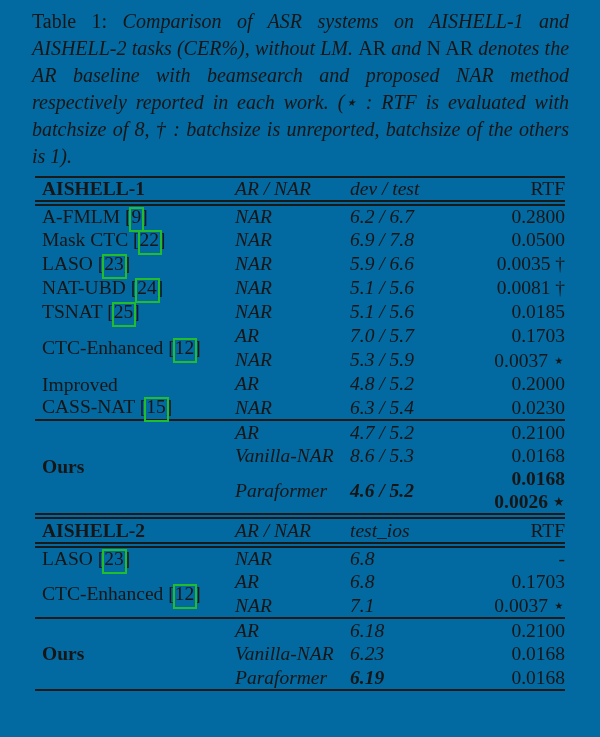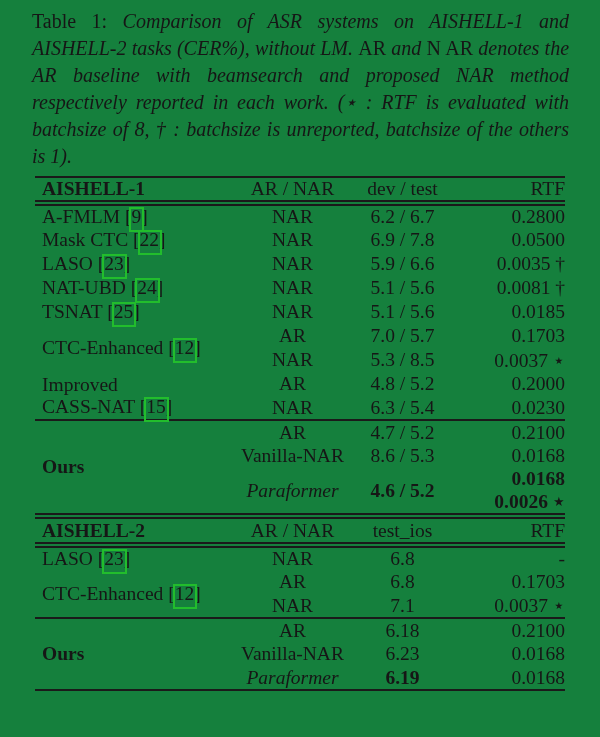--- a/index.html
+++ b/index.html
@@ -1,18 +1,18 @@
 <!DOCTYPE html>
 <html><head>
 <meta charset="utf-8">
 <style>
   html,body { margin:0; padding:0; background:#ffffff; }
   .page {
     position:relative; width:600px; height:737px; overflow:hidden;
-    background:#15803d; color:#161616;
+    background:#0369a1; color:#161616;
     font-family:"Liberation Serif","DejaVu Serif",serif;
   }
   
   .caption {
     position:absolute; top:8px; left:32px; width:537px;
     font-size:20px; line-height:27px; text-align:justify;
     font-style:italic; margin:0;
   }
   .up { font-style:normal; }
   
@@ -21,21 +21,21 @@
     table-layout:fixed; width:530px; font-size:19.5px; color:#161616;
   }
   .t1 { top:176px; border-top:2px solid #1a1a1a; border-bottom:6px double #1a1a1a; }
   .t2 { top:520px; border-bottom:2px solid #1a1a1a; }
   tr.hdr { height:18px; border-bottom:6px double #1a1a1a; }
   tr.row { height:24px; }
   tr.tall { height:46px; }
   tr.sep { border-top:2px solid #1a1a1a; }
   td { padding:0; vertical-align:middle; }
   td.lbl { padding-left:7px; text-align:left; }
-  td.c { text-align:center; }
+  td.c { text-align:left;font-style:italic; }
   td.l { text-align:right; padding-left:12px; }
   .b { font-weight:bold; }
   .it { font-style:italic; }
   
   .cite { position:relative; display:inline-block; }
   .cite::after {
     content:""; position:absolute; left:-2px; right:-3px; top:1px; bottom:-4px;
     border:2px solid #22bd2c; pointer-events:none;
   }
   
@@ -110,21 +110,21 @@
       </tr>
 
       <tr class="row">
         <td class="lbl" rowspan="2"><span>CTC-Enhanced [</span><span class="cite">12</span><span>]</span></td>
         <td class="c">AR</td>
         <td class="c">7.0 / 5.7</td>
         <td class="l">0.1703</td>
       </tr>
       <tr class="row">
         <td class="c">NAR</td>
-        <td class="c">5.3 / 8.5</td>
+        <td class="c">5.3 / 5.9</td>
         <td class="l">0.0037 ⋆</td>
       </tr>
 
       <tr class="row">
         <td class="lbl" rowspan="2">
           <div>Improved</div>
           <div><span>CASS-NAT [</span><span class="cite">15</span><span>]</span></div>
         </td>
         <td class="c">AR</td>
         <td class="c">4.8 / 5.2</td>

